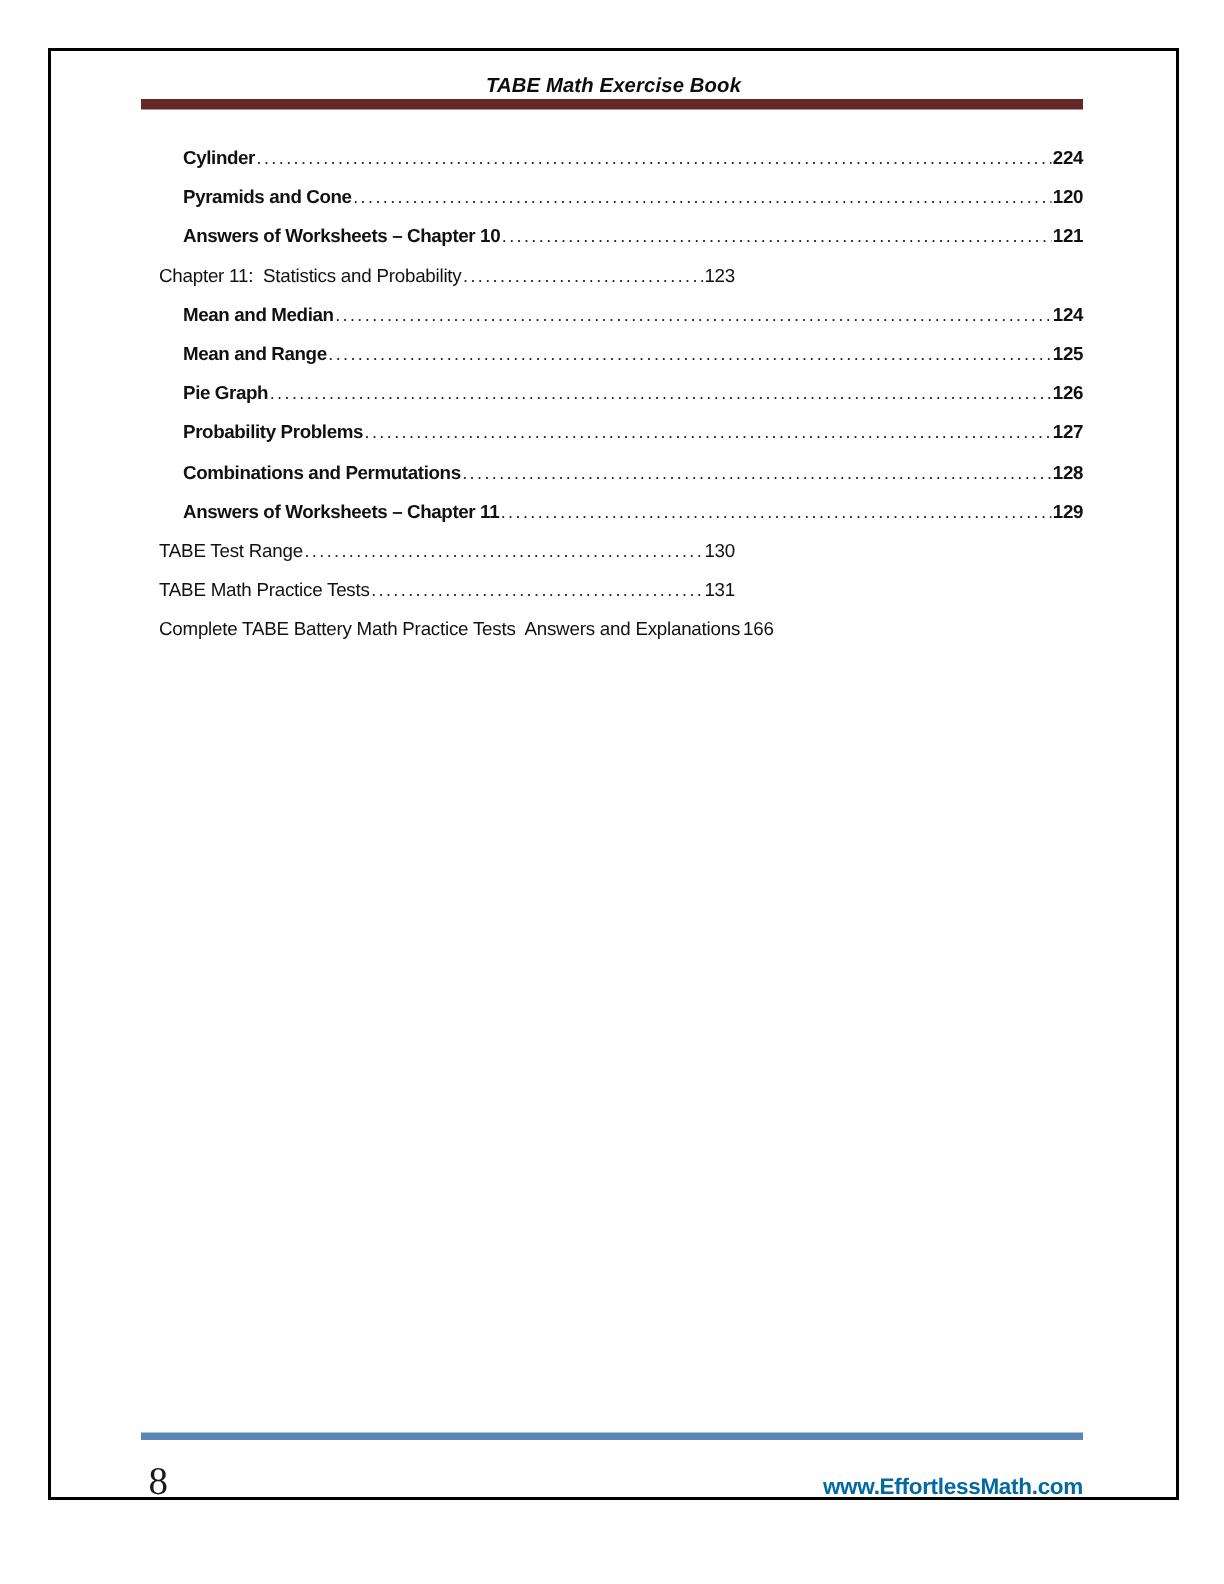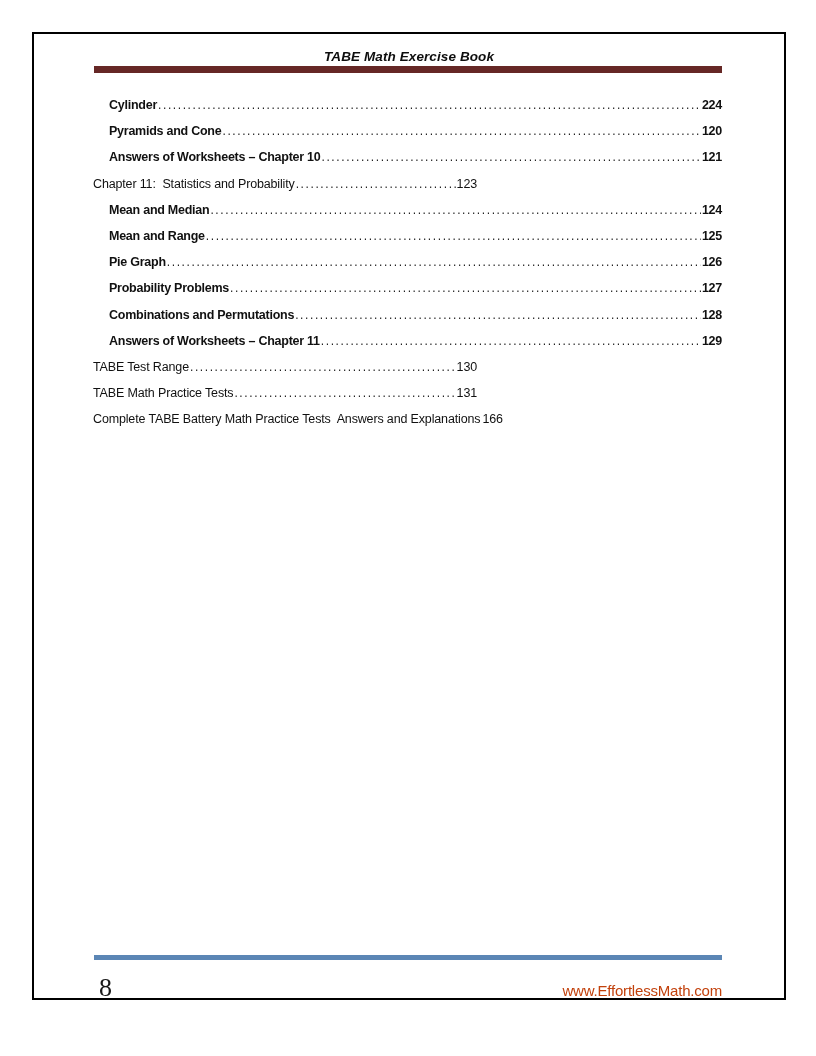--- a/index.html
+++ b/index.html
@@ -30,21 +30,21 @@
     letter-spacing: 0.1px;
   }
   .header-rule {
     position: absolute;
     top: 32px; left: 60px; right: 62px;
     height: 7px;
     background: var(--header-bar, #662826);
   }
   .toc {
     position: absolute;
-    top: 58px; left: 59px; right: 62px;
+    top: 58px; left: 72px; right: 62px;
   }
   .toc-row {
     display: flex;
     align-items: baseline;
     height: 26.2px;
     line-height: 26.2px;
     white-space: nowrap;
   }
   .toc-row.sub {
     padding-left: 16px;
@@ -90,24 +90,24 @@
   }
   .footer-pagenum {
     font-family: "Liberation Serif", serif;
     font-size: 26px;
     font-weight: normal;
     color: #1a1a1a;
     padding-left: 5px;
     line-height: 48px;
   }
   .footer-site {
-    font-weight: normal;
+    font-weight: bold;
     font-size: 15px;
     letter-spacing: -0.2px;
-    color: #c2410c;
+    color: #0369a1;
     line-height: 48px;
   }
 </style>
 </head>
 <body>
 
 <div class="page">
   <div class="border-frame">
 
     <div class="header-title">TABE Math Exercise Book</div>

